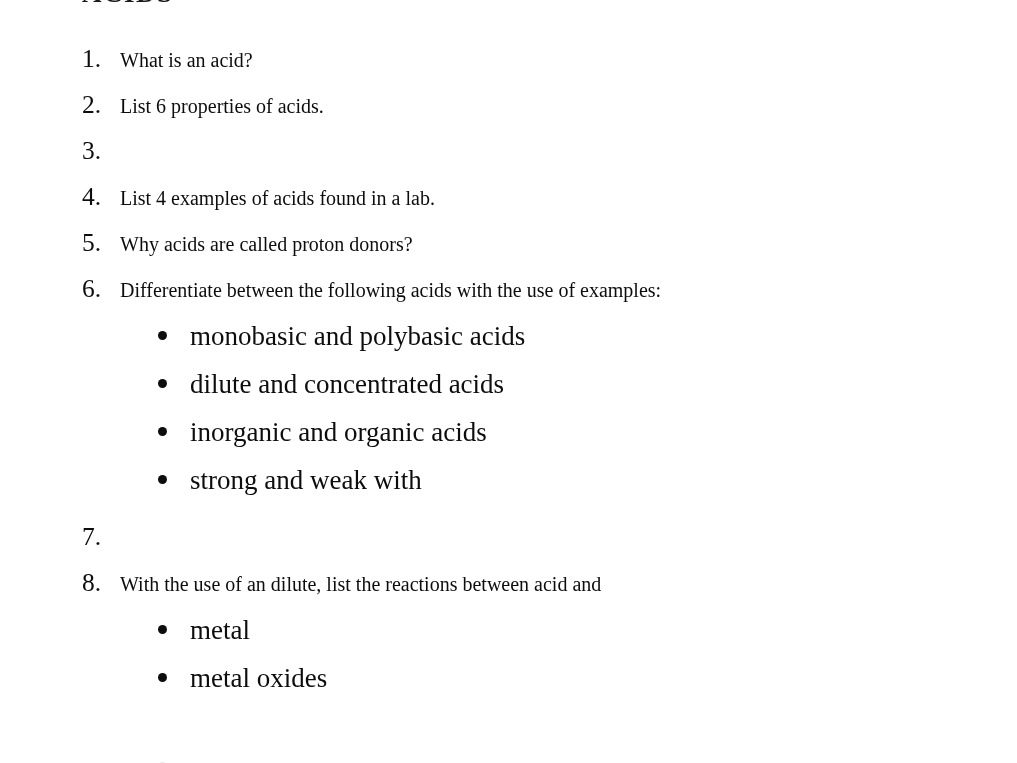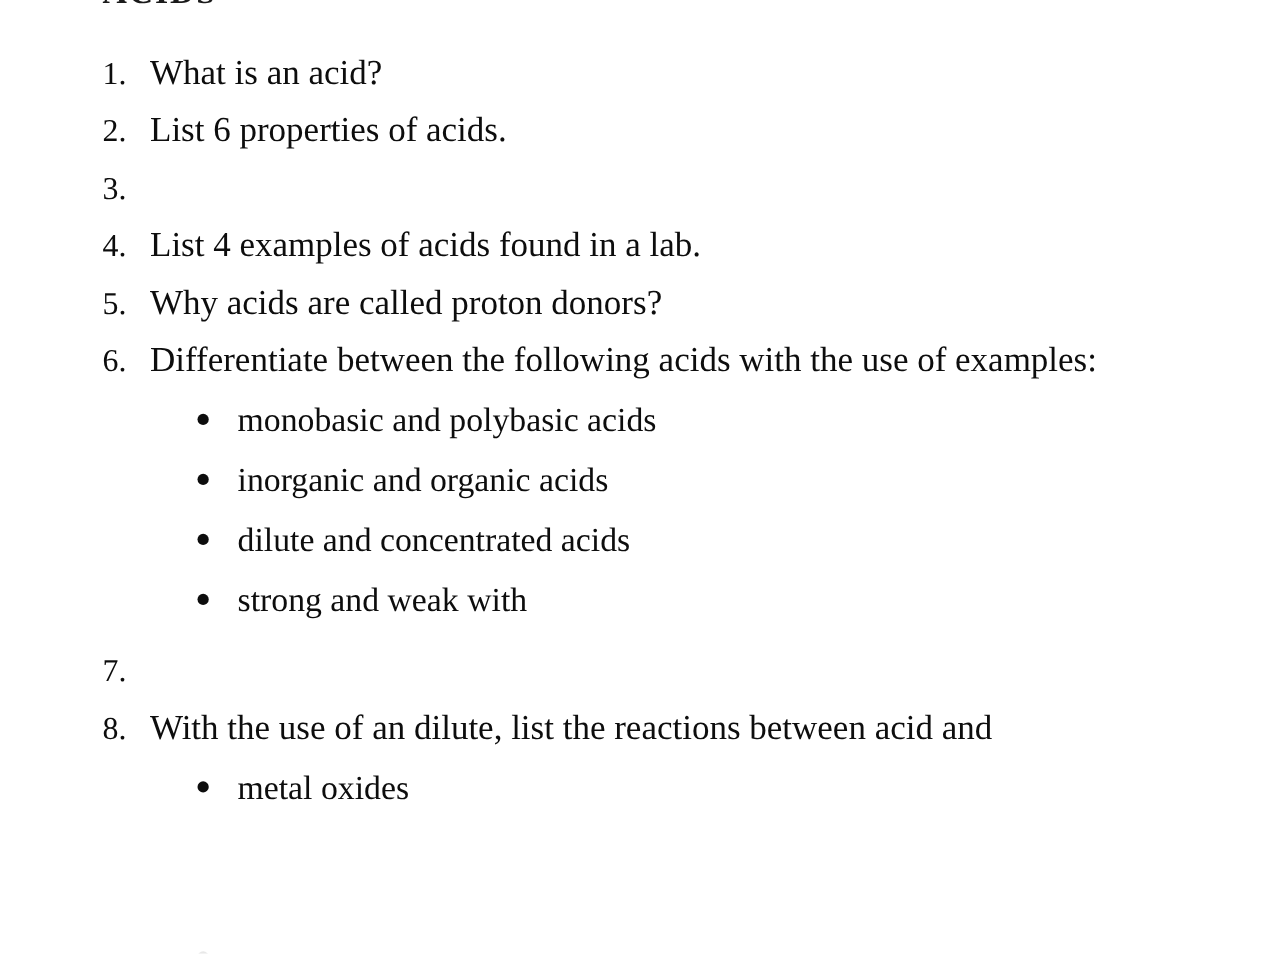--- a/index.html
+++ b/index.html
@@ -60,21 +60,21 @@
   .q-num {
     width: 38px;
     flex: 0 0 38px;
     font-size: 25.5px;
     line-height: 46px;
     text-align: left;
     white-space: nowrap;
   }
 
   .q-text {
-    font-size: 28px;
+    font-size: 20px;
     line-height: 46px;
     white-space: nowrap;
   }
 
   
   .sublist {
     padding: 0;
     margin: 0;
   }
 
@@ -161,40 +161,44 @@
         <span class="q-num">6.</span>
         <span class="q-text">Differentiate between the following acids with the use of examples:</span>
       </div>
       <div class="sublist">
         <div class="sub-item">
           <span class="sub-bullet"><span class="dot"></span></span>
           <span class="sub-text">monobasic and polybasic acids</span>
         </div>
         <div class="sub-item">
           <span class="sub-bullet"><span class="dot"></span></span>
+          <span class="sub-text">dilute and concentrated acids</span>
+        </div>
+        <div class="sub-item">
+          <span class="sub-bullet"><span class="dot"></span></span>
           <span class="sub-text">inorganic and organic acids</span>
-        </div>
-        <div class="sub-item">
-          <span class="sub-bullet"><span class="dot"></span></span>
-          <span class="sub-text">dilute and concentrated acids</span>
         </div>
         <div class="sub-item">
           <span class="sub-bullet"><span class="dot"></span></span>
           <span class="sub-text">strong and weak with</span>
         </div>
       </div>
       <div class="gap-before-7"></div>
       <div class="q-item">
         <span class="q-num">7.</span>
       </div>
       <div class="q-item">
         <span class="q-num">8.</span>
         <span class="q-text">With the use of an dilute, list the reactions between acid and</span>
       </div>
       <div class="sublist">
+        <div class="sub-item">
+          <span class="sub-bullet"><span class="dot"></span></span>
+          <span class="sub-text">metal</span>
+        </div>
         <div class="sub-item">
           <span class="sub-bullet"><span class="dot"></span></span>
           <span class="sub-text">metal oxides</span>
         </div>
       </div>
       <div class="gap-before-7"></div>
     </div>
 
   <div class="tail-bullet">
     <span class="dot"></span>

